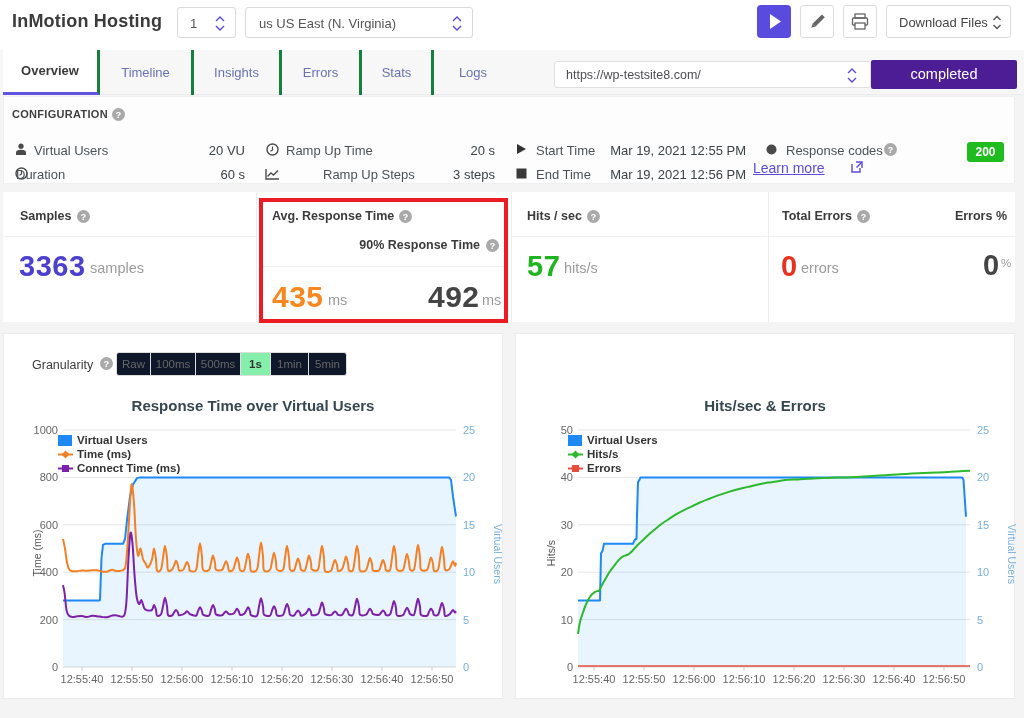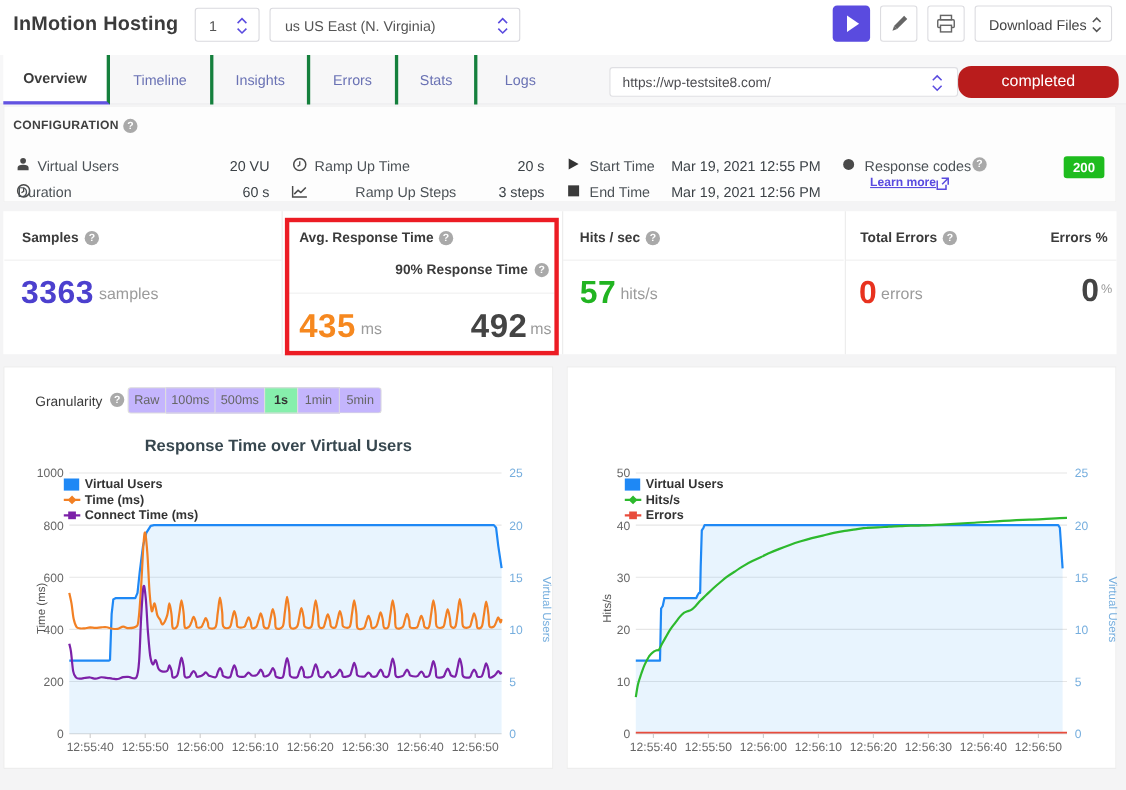--- a/index.html
+++ b/index.html
@@ -25,45 +25,45 @@
 #tabbar { left:0; top:50px; width:1024px; height:45px; background:#f7f7f8; border-bottom:1px solid #ececee; }
 .tab { position:absolute; top:50px; height:45px; line-height:45px; text-align:center; font-size:13px; color:#6a72b4; border-right:3px solid #15803d; }
 #tab0 { left:3px; width:97px; background:#fff; color:#3b3b3b; font-weight:bold; border-bottom:3px solid #6253e1; line-height:42px;}
 #tab1 { left:100px; width:94px; }
 #tab2 { left:194px; width:88px; }
 #tab3 { left:282px; width:80px; }
 #tab4 { left:362px; width:72px; }
 #tab5 { left:434px; width:78px; border-right:none;}
 #urlbox { left:554px; top:61px; width:317px; height:27px; background:#fff; border:1px solid #dfdfe3; border-radius:3px; font-size:12.5px; color:#4e4e52; }
 #urlbox .val { position:absolute; left:11px; top:6px; }
-#completed { left:871px; top:60px; width:146px; height:29px; background:#b91c1c; border-radius:12px; color:#fff; font-size:14.5px; text-align:center; line-height:29px; }
+#completed { left:871px; top:60px; width:146px; height:29px; background:#4c1d95; border-radius:2px; color:#fff; font-size:14.5px; text-align:center; line-height:29px; }
 
 #config { left:3px; top:96px; width:1012px; height:88px; background:#fdfdfd; border:1px solid #f0f0f0; }
 #cfgtitle { left:12px; top:108px; font-size:11px; font-weight:bold; color:#3f3f3f; letter-spacing:0.3px; }
 .help { position:absolute; width:13px; height:13px; border-radius:50%; background:#a9a9a9; color:#fff; font-size:9.5px; font-weight:bold; text-align:center; line-height:13px; }
 .cfglabel { position:absolute; font-size:13px; color:#4c5257; }
 .cfgval { position:absolute; font-size:13px; color:#3c4247; text-align:right; }
 .cfgicon { position:absolute; }
 #badge200 { left:967px; top:142px; width:37px; height:20px; background:#1ebc1e; border-radius:3px; color:#fff; font-size:12px; font-weight:bold; text-align:center; line-height:20px; }
-#learnmore { left:791px; top:160px; font-size:11px; font-weight:bold; color:#5a4bdf; text-decoration:underline; }
+#learnmore { left:753px; top:160px; font-size:14px; font-weight:normal; color:#5a4bdf; text-decoration:underline; }
 
 #stats { left:3px; top:192px; width:1012px; height:130px; background:#fff; }
 .statdiv { position:absolute; top:0; width:1px; height:130px; background:#ececec; }
 .stathead { position:absolute; font-size:12.5px; font-weight:bold; color:#3b3b3b; }
 .hr { position:absolute; height:1px; background:#efefef; }
 .bignum { position:absolute; font-size:29px; font-weight:bold; letter-spacing:0.5px; }
 .unit { position:absolute; font-size:13px; color:#9b9b9b; }
 #redbox { left:259px; top:198px; width:249px; height:125px; border:4px solid #ec1c24; }
 
 .chartcard { background:#fff; border:1px solid #ececec; }
 #chartL { left:3px; top:333px; width:500px; height:366px; }
 #chartR { left:515px; top:333px; width:500px; height:366px; }
 .charttitle { position:absolute; width:100%; text-align:center; font-size:15px; font-weight:bold; color:#37474f; }
 #gran { position:absolute; left:28px; top:24px; font-size:12.5px; color:#3b3b3b; }
-.granbtn { position:absolute; top:18px; height:24px; line-height:22px; border:1px solid #ddd; border-left:none; background:#c4b5fd; font-size:11.5px; color:#666; text-align:center; }
+.granbtn { position:absolute; top:18px; height:24px; line-height:22px; border:1px solid #ddd; border-left:none; background:#0f172a; font-size:11.5px; color:#666; text-align:center; }
 .granbtn.first { border-left:1px solid #ddd; border-radius:3px 0 0 3px; }
 .granbtn.last { border-radius:0 3px 3px 0; }
 .granbtn.active { background:#86efac; color:#333; font-weight:bold; }
 </style>
 </head>
 <body>
 
 <div class="abs" id="header"></div>
 <div class="abs" id="brand">InMotion Hosting</div>
 <div class="abs selbox" id="sel1">
@@ -257,20 +257,21 @@
 <text x="73" y="110" font-size="11.5" font-weight="bold" fill="#333">Virtual Users</text>
 <line x1="54" y1="120.5" x2="69" y2="120.5" stroke="#f28024" stroke-width="2"></line>
 <path d="M61.5 116.5 L65.5 120.5 L61.5 124.5 L57.5 120.5 Z" fill="#f28024"></path>
 <text x="73" y="124" font-size="11.5" font-weight="bold" fill="#333">Time (ms)</text>
 <line x1="54" y1="134.5" x2="69" y2="134.5" stroke="#7c21a8" stroke-width="2"></line>
 <rect x="58" y="131" width="7" height="7" fill="#7c21a8"></rect>
 <text x="73" y="138" font-size="11.5" font-weight="bold" fill="#333">Connect Time (ms)</text>
 </svg>
 </div>
 <div class="abs chartcard" id="chartR">
+  <div class="charttitle" style="top:63px;">Hits/sec &amp; Errors</div>
   <svg width="500" height="366" viewBox="0 0 500 366" style="position:absolute;left:0;top:0">
 <line x1="62" y1="333.0" x2="454" y2="333.0" stroke="#d8d8d8" stroke-width="1"></line>
 <line x1="62" y1="285.6" x2="454" y2="285.6" stroke="#e6e6e6" stroke-width="1"></line>
 <line x1="62" y1="238.2" x2="454" y2="238.2" stroke="#e6e6e6" stroke-width="1"></line>
 <line x1="62" y1="190.8" x2="454" y2="190.8" stroke="#e6e6e6" stroke-width="1"></line>
 <line x1="62" y1="143.4" x2="454" y2="143.4" stroke="#e6e6e6" stroke-width="1"></line>
 <line x1="62" y1="96.0" x2="454" y2="96.0" stroke="#e6e6e6" stroke-width="1"></line>
 <path d="M62.0 266.6 L83.0 266.6 L84.0 266.6 L85.0 219.2 L86.5 216.9 L88.0 209.8 L117.0 209.8 L118.0 207.4 L119.5 205.0 L120.5 205.0 L121.0 181.3 L122.0 148.1 L123.5 145.8 L124.5 143.4 L446.0 143.4 L447.5 145.8 L450.0 182.7 L450 333 L62 333 Z" fill="#2196f3" fill-opacity="0.1" stroke="none"></path>
 <path d="M62.0 266.6 L83.0 266.6 L84.0 266.6 L85.0 219.2 L86.5 216.9 L88.0 209.8 L117.0 209.8 L118.0 207.4 L119.5 205.0 L120.5 205.0 L121.0 181.3 L122.0 148.1 L123.5 145.8 L124.5 143.4 L446.0 143.4 L447.5 145.8 L450.0 182.7" fill="none" stroke="#1e88f5" stroke-width="2" stroke-linejoin="round"></path>
 <path d="M62.0 299.8 C62.3 297.8 63.2 291.5 64.0 288.0 C64.8 284.4 66.0 281.4 67.0 278.5 C68.0 275.6 68.8 273.0 70.0 270.4 C71.2 267.8 72.7 264.8 74.0 262.8 C75.3 260.9 76.8 259.5 78.0 258.6 C79.2 257.6 80.2 257.5 81.0 257.2 C81.8 256.8 82.2 257.7 83.0 256.7 C83.8 255.7 84.8 253.1 86.0 251.0 C87.2 248.9 88.7 246.2 90.0 243.9 C91.3 241.6 92.7 239.2 94.0 237.3 C95.3 235.3 96.7 233.8 98.0 232.0 C99.3 230.3 100.7 228.3 102.0 226.8 C103.3 225.3 104.8 223.9 106.0 223.0 C107.2 222.2 108.0 222.0 109.0 221.6 C110.0 221.2 110.8 221.4 112.0 220.7 C113.2 220.0 114.5 218.8 116.0 217.3 C117.5 215.8 119.3 213.4 121.0 211.7 C122.7 209.9 124.2 208.7 126.0 206.9 C127.8 205.2 130.0 203.0 132.0 201.2 C134.0 199.4 135.8 197.8 138.0 196.0 C140.2 194.2 142.7 192.1 145.0 190.3 C147.3 188.6 149.5 187.2 152.0 185.6 C154.5 183.9 157.3 182.0 160.0 180.4 C162.7 178.8 165.3 177.4 168.0 176.1 C170.7 174.8 173.3 173.6 176.0 172.3 C178.7 171.1 181.3 169.7 184.0 168.5 C186.7 167.3 189.0 166.4 192.0 165.2 C195.0 164.0 198.7 162.6 202.0 161.4 C205.3 160.2 208.7 159.1 212.0 158.1 C215.3 157.1 218.7 156.1 222.0 155.2 C225.3 154.4 228.7 153.7 232.0 152.9 C235.3 152.1 238.7 151.2 242.0 150.5 C245.3 149.8 248.7 149.2 252.0 148.6 C255.3 148.1 258.7 147.7 262.0 147.2 C265.3 146.7 268.7 146.0 272.0 145.8 C275.3 145.5 278.7 145.7 282.0 145.5 C285.3 145.4 288.7 145.0 292.0 144.8 C295.3 144.6 298.7 144.5 302.0 144.3 C305.3 144.2 308.7 144.0 312.0 143.9 C315.3 143.8 318.2 143.8 322.0 143.6 C325.8 143.5 330.7 143.4 335.0 143.2 C339.3 143.0 343.8 142.7 348.0 142.5 C352.2 142.2 356.0 142.0 360.0 141.7 C364.0 141.5 368.0 141.3 372.0 141.0 C376.0 140.8 380.0 140.6 384.0 140.3 C388.0 140.1 392.0 139.8 396.0 139.6 C400.0 139.4 404.0 139.1 408.0 138.9 C412.0 138.7 416.0 138.6 420.0 138.4 C424.0 138.3 428.0 138.1 432.0 137.9 C436.0 137.8 440.3 137.4 444.0 137.2 C447.7 137.0 452.3 136.8 454.0 136.8" fill="none" stroke="#2db92d" stroke-width="2" stroke-linejoin="round"></path>

